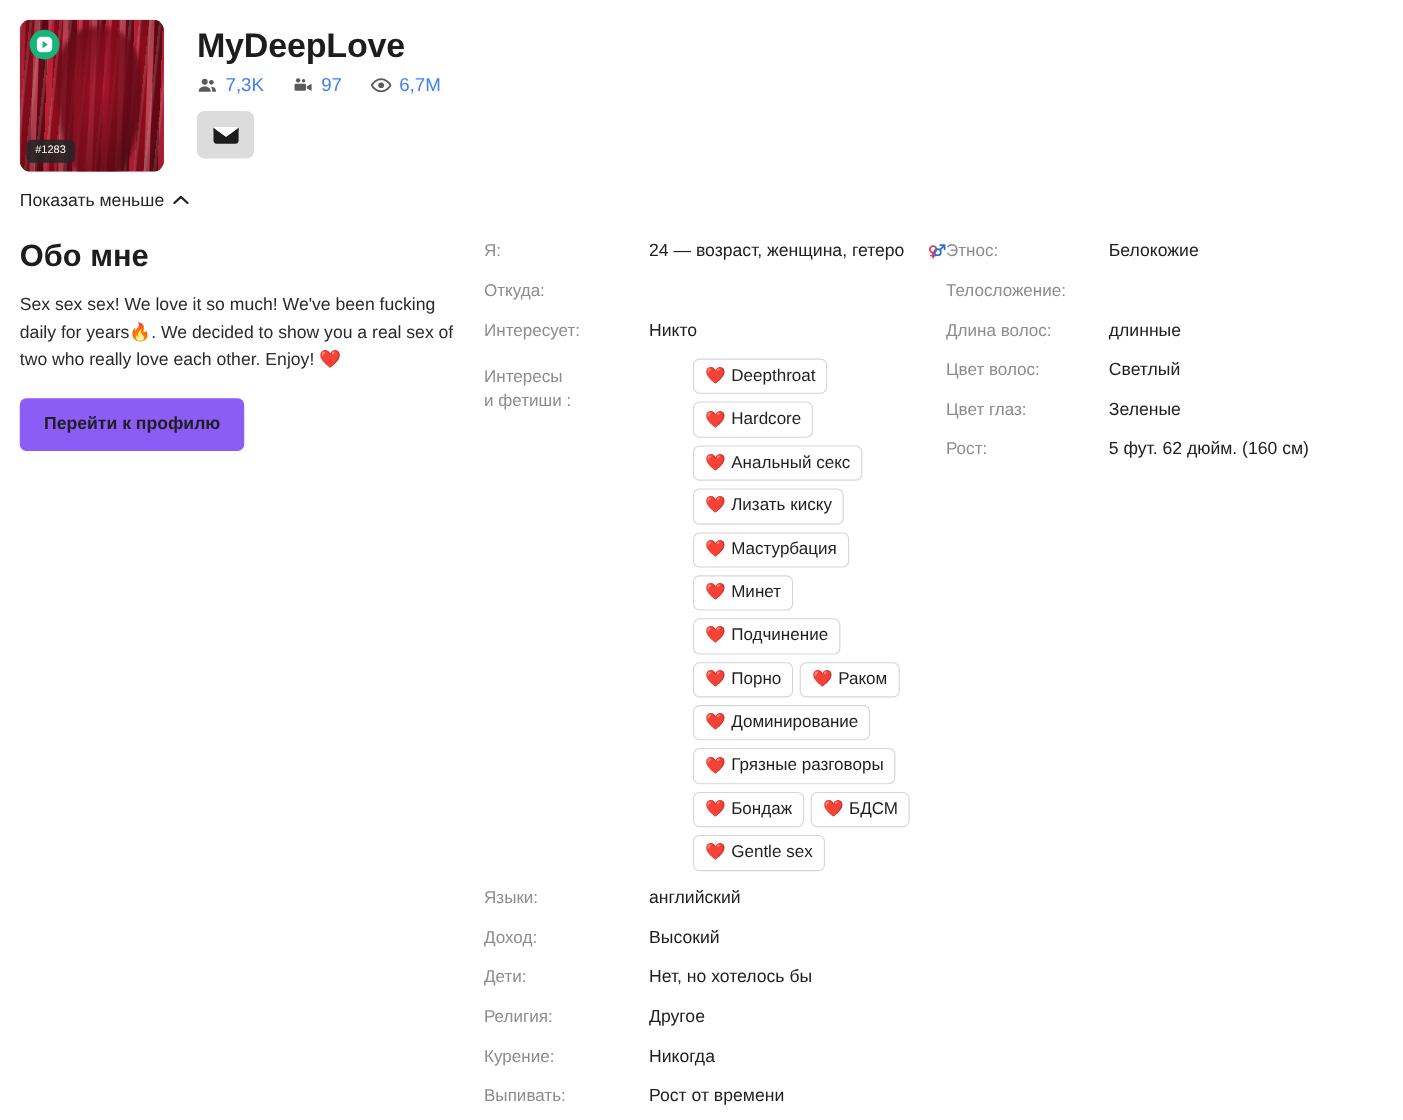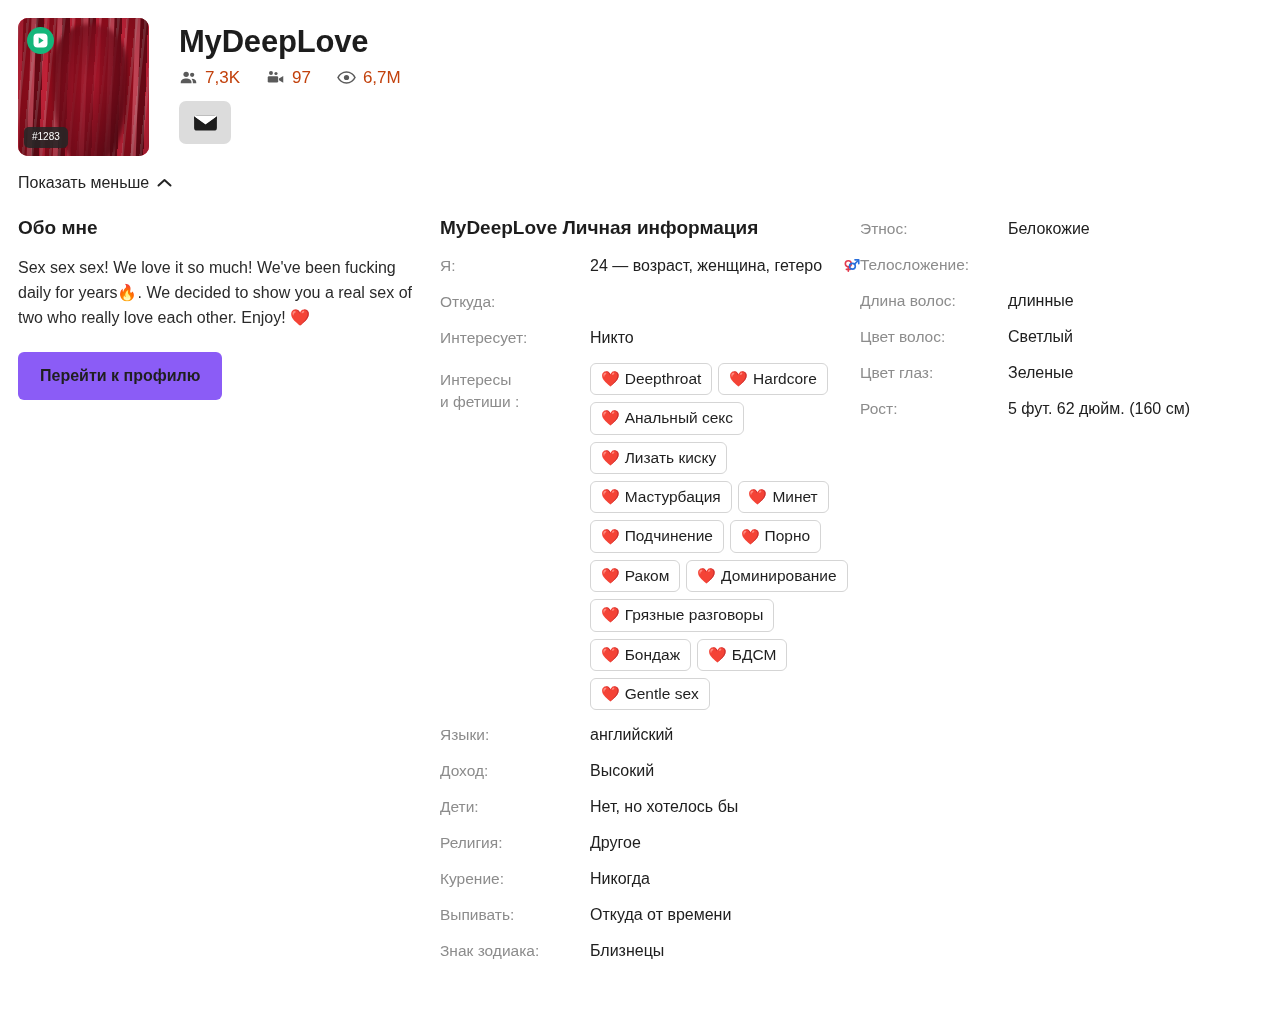--- a/index.html
+++ b/index.html
@@ -101,21 +101,21 @@
   .stats {
     display: flex;
     align-items: center;
     gap: 26px;
     margin-bottom: 13px;
   }
   .stat {
     display: flex;
     align-items: center;
     gap: 7px;
-    color: #c2410c;
+    color: #3b82f6;
     font-size: 17px;
   }
   .stat svg { display: block; flex: 0 0 auto; }
 
   .actions {
     display: flex;
     align-items: center;
     gap: 12px;
   }
   .btn-subscribe {
@@ -159,21 +159,21 @@
   .columns {
     display: flex;
     padding: 26px 0 0 18px;
     align-items: flex-start;
   }
   .col-about { width: 422px; flex: 0 0 auto; }
   .col-info  { width: 420px; flex: 0 0 auto; }
   .col-looks { width: 395px; flex: 0 0 auto; }
 
   .sec-title {
-    font-size: 19px;
+    font-size: 28px;
     font-weight: bold;
     color: #1d1d1d;
     margin: 0 0 16px 0;
     line-height: 1.1;
   }
   .about-text {
     font-size: 16px;
     line-height: 25px;
     color: #2a2a2a;
     margin: 0 0 22px 0;
@@ -231,21 +231,21 @@
     background: linear-gradient(
       to bottom,
       #ed1c24 0%, #ed1c24 17%,
       #ffffff 17%, #ffffff 33%,
       #241d4f 33%, #241d4f 67%,
       #ffffff 67%, #ffffff 83%,
       #ed1c24 83%, #ed1c24 100%);
   }
 
   
-  .tags-row { margin-bottom: 14px; }
+  .tags-row { margin-bottom: 14px; gap: 40px; }
   .tags-row .lbl { padding-top: 6px; }
   .tags {
     display: flex;
     flex-wrap: wrap;
     gap: 7px 6px;
     max-width: 262px;
   }
   .tag {
     display: inline-flex;
     align-items: center;
@@ -350,21 +350,20 @@
 
 <div class="columns">
 
   <div class="col-about">
     <h2 class="sec-title">Обо мне</h2>
     <p class="about-text">Sex sex sex! We love it so much! We've been fucking daily for years🔥. We decided to show you a real sex of two who really love each other. Enjoy! ❤️</p>
     <button class="btn-profile">Перейти к профилю</button>
   </div>
 
   <div class="col-info">
-    <h2 class="sec-title">MyDeepLove Личная информация</h2>
 
     <div class="row me-row">
       <div class="lbl">Я:</div>
       <div class="val">
         <span>24 — возраст, женщина, гетеро</span>
         <span class="gender-icon">
           <svg width="18" height="18" viewBox="0 0 20 20" aria-hidden="true">
             <circle cx="7" cy="8.6" r="3.3" fill="none" stroke="#e23b4e" stroke-width="1.8"></circle>
             <path d="M7 11.9 L7 17" stroke="#e23b4e" stroke-width="1.8" stroke-linecap="round"></path>
             <path d="M4.8 14.8 L9.2 14.8" stroke="#e23b4e" stroke-width="1.8" stroke-linecap="round"></path>
@@ -468,21 +467,21 @@
         <div class="row">
           <div class="lbl">Религия:</div>
           <div class="val">Другое</div>
         </div>
         <div class="row">
           <div class="lbl">Курение:</div>
           <div class="val">Никогда</div>
         </div>
         <div class="row">
           <div class="lbl">Выпивать:</div>
-          <div class="val">Откуда от времени</div>
+          <div class="val">Рост от времени</div>
         </div>
         <div class="row">
           <div class="lbl">Знак зодиака:</div>
           <div class="val">Близнецы</div>
         </div>
       </div>
   </div>
 
   <div class="col-looks">
     <div id="appearance-rows">

